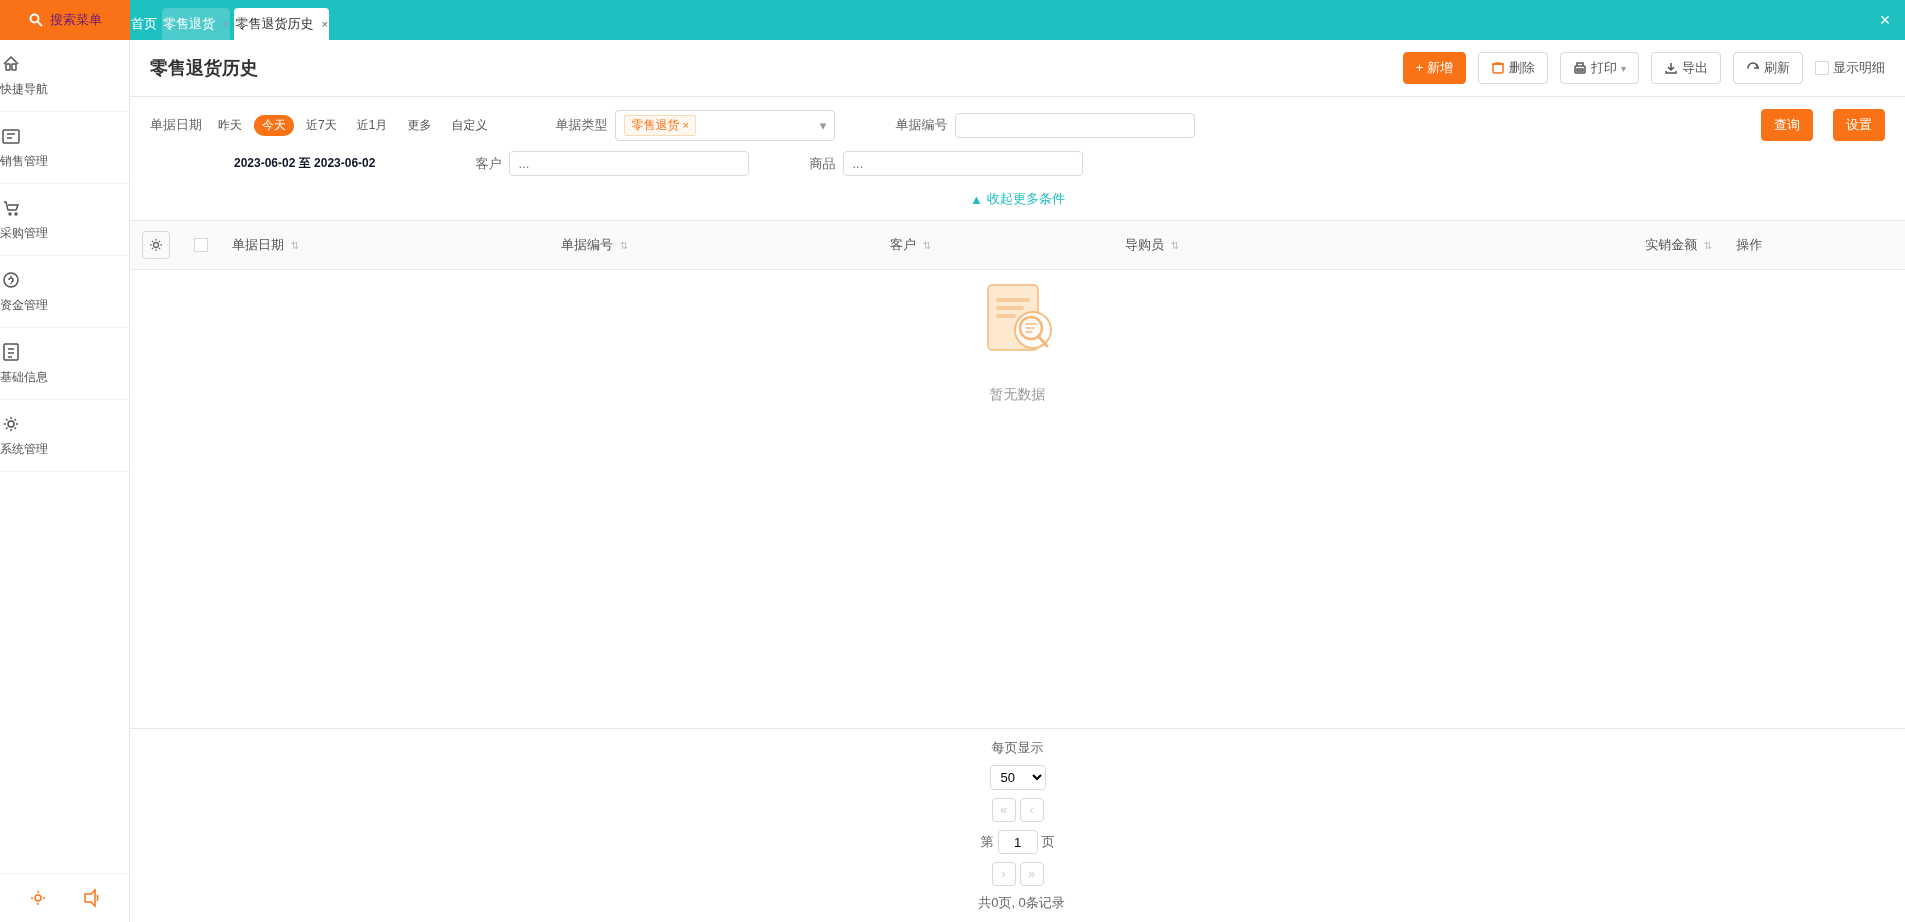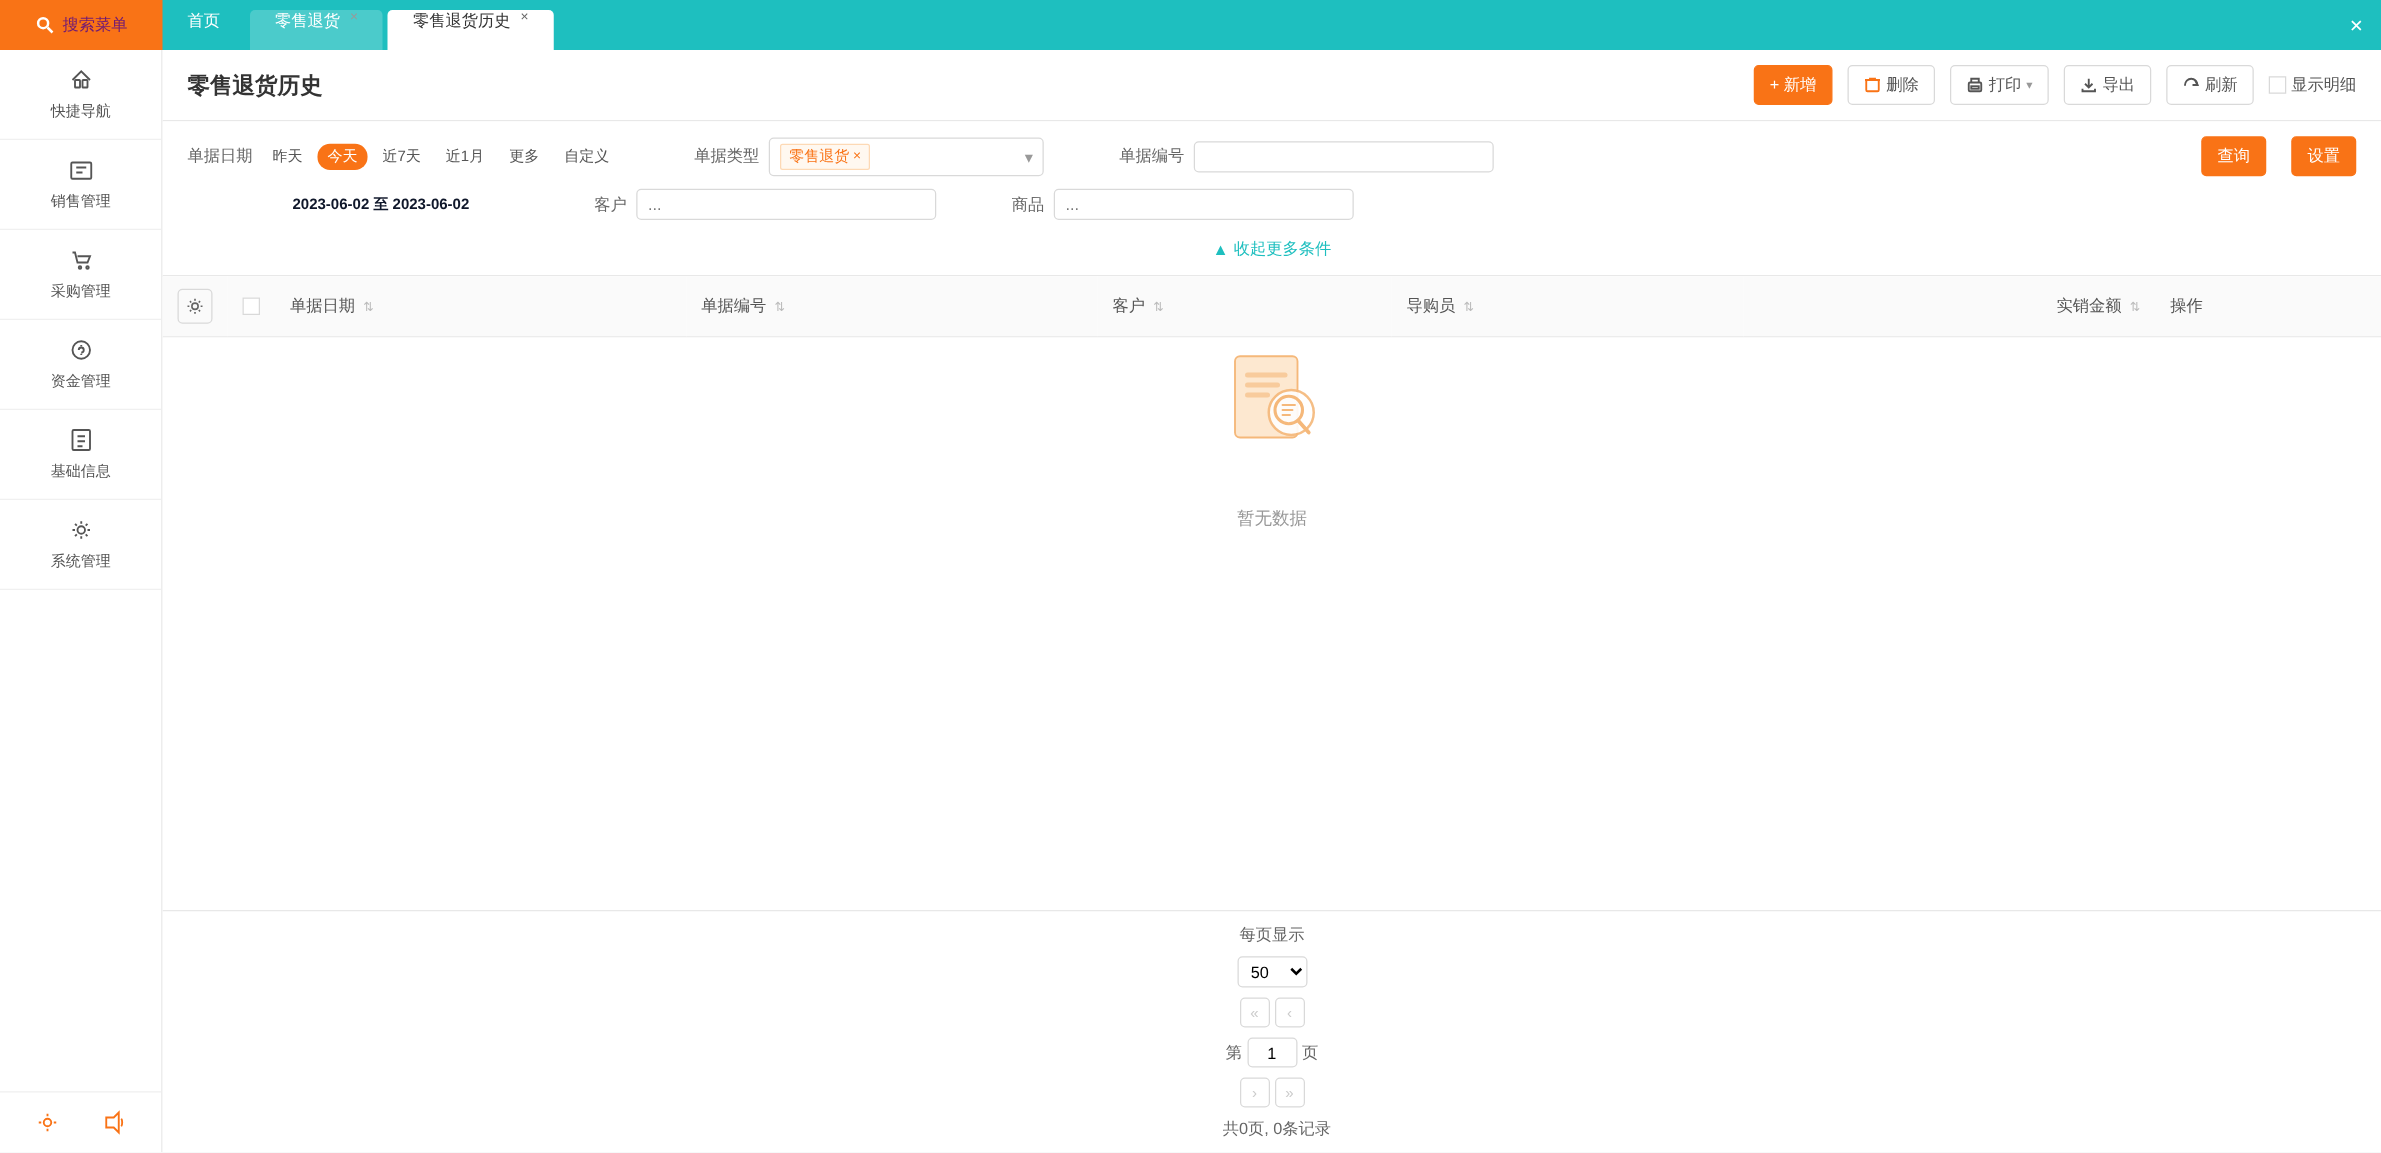--- a/index.html
+++ b/index.html
@@ -3,34 +3,34 @@
   <meta charset="utf-8">
   <style>
     * { margin: 0; padding: 0; box-sizing: border-box; }
     body { font-family: 'Microsoft YaHei', Arial, sans-serif; font-size: 13px; color: #333; background: #f0f2f5; width: 1905px; height: 922px; overflow: hidden; display: flex; flex-direction: column; }
 
     
     .topbar { height: 40px; background: #1ebfbf; display: flex; align-items: center; padding: 0 0 0 0; flex-shrink: 0; }
     .topbar-search { width: 130px; height: 40px; background: #f97316; display: flex; align-items: center; justify-content: center; gap: 6px; color: #701a75; font-size: 13px; cursor: pointer; flex-shrink: 0; }
     .topbar-search svg { width: 16px; height: 16px; }
     .topbar-tabs { display: flex; align-items: flex-end; height: 100%; flex: 1; }
-    .tab { height: 32px; padding: 0 20px; display: flex; gap: 6px; font-size: 13px; cursor: pointer; border-radius: 4px 4px 0 0; margin-top: 8px; color: white; }
+    .tab { height: 32px; padding: 0 1px; display: flex; align-items: center; gap: 6px; font-size: 13px; cursor: pointer; border-radius: 4px 4px 0 0; margin-top: 8px; color: white; }
     .tab.home { background: transparent; }
     .tab.active { background: white; color: #333; margin-left: 4px; }
     .tab.inactive { background: rgba(255,255,255,0.2); color: white; margin-left: 4px; }
     .tab-close { font-size: 11px; color: #999; cursor: pointer; margin-left: 2px; }
     .tab.active .tab-close { color: #666; }
     .topbar-close { width: 40px; height: 40px; display: flex; align-items: center; justify-content: center; color: white; font-size: 18px; cursor: pointer; margin-left: auto; }
 
     
     .main-layout { display: flex; flex: 1; overflow: hidden; }
 
     
     .sidebar { width: 130px; background: white; display: flex; flex-direction: column; border-right: 1px solid #e8e8e8; flex-shrink: 0; }
-    .sidebar-item { height: 72px; display: flex; flex-direction: column; align-items: center; justify-content: center; gap: 6px; cursor: pointer; color: #555; font-size: 12px; border-bottom: 1px solid #f0f0f0; }
+    .sidebar-item { height: 72px; display: flex; flex-direction: column; justify-content: center; gap: 6px; cursor: pointer; color: #555; font-size: 12px; border-bottom: 1px solid #f0f0f0; }
     .sidebar-icon { width: 22px; height: 22px; display: flex; align-items: center; justify-content: center; }
     .sidebar-bottom { margin-top: auto; padding: 12px; display: flex; justify-content: space-around; border-top: 1px solid #f0f0f0; }
     .sidebar-bottom-icon { width: 24px; height: 24px; cursor: pointer; color: #f97316; display: flex; align-items: center; justify-content: center; }
 
     
     .content { flex: 1; display: flex; flex-direction: column; overflow: hidden; background: #f5f5f5; }
 
     
     .page-header { background: white; padding: 12px 20px; display: flex; align-items: center; justify-content: space-between; border-bottom: 1px solid #e8e8e8; flex-shrink: 0; }
     .page-title { font-size: 18px; font-weight: bold; color: #333; }
@@ -62,21 +62,21 @@
     .table-settings-icon { width: 28px; height: 28px; border: 1px solid #d9d9d9; border-radius: 4px; display: flex; align-items: center; justify-content: center; cursor: pointer; color: #666; }
 
     .data-table { width: 100%; border-collapse: collapse; }
     .data-table th { background: #fafafa; border-bottom: 1px solid #e8e8e8; padding: 10px 12px; text-align: left; font-weight: normal; color: #555; font-size: 13px; white-space: nowrap; }
     .data-table th.sortable { cursor: pointer; }
     .data-table th .sort-icon { color: #bbb; margin-left: 3px; font-size: 10px; }
     .th-checkbox { width: 36px; text-align: center; }
     .th-settings { width: 36px; text-align: center; }
 
     
-    .empty-state { flex: 1; display: flex; flex-direction: column; align-items: center; justify-content: center; background: white; gap: 20px; }
+    .empty-state { flex: 1; display: flex; flex-direction: column; align-items: center; justify-content: center; background: white; }
     .empty-icon { width: 100px; height: 100px; margin-bottom: 16px; }
     .empty-text { color: #999; font-size: 14px; }
 
     
     .pagination { background: white; border-top: 1px solid #e8e8e8; padding: 10px 20px; display: flex; align-items: center; justify-content: flex-end; gap: 8px; flex-shrink: 0; flex-direction: column; }
     .page-size-label { color: #666; font-size: 13px; }
     .page-size-select { border: 1px solid #d9d9d9; border-radius: 4px; padding: 3px 6px; font-size: 13px; background: white; cursor: pointer; }
     .page-nav { display: flex; align-items: center; gap: 4px; }
     .page-nav-btn { width: 24px; height: 24px; display: flex; align-items: center; justify-content: center; border: 1px solid #d9d9d9; border-radius: 4px; cursor: pointer; color: #555; font-size: 12px; background: white; }
     .page-nav-btn.disabled { color: #ccc; cursor: default; }

